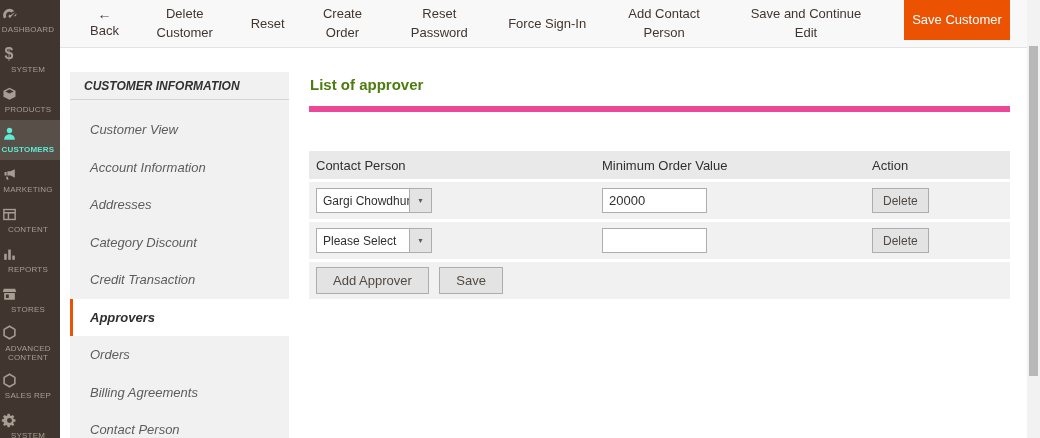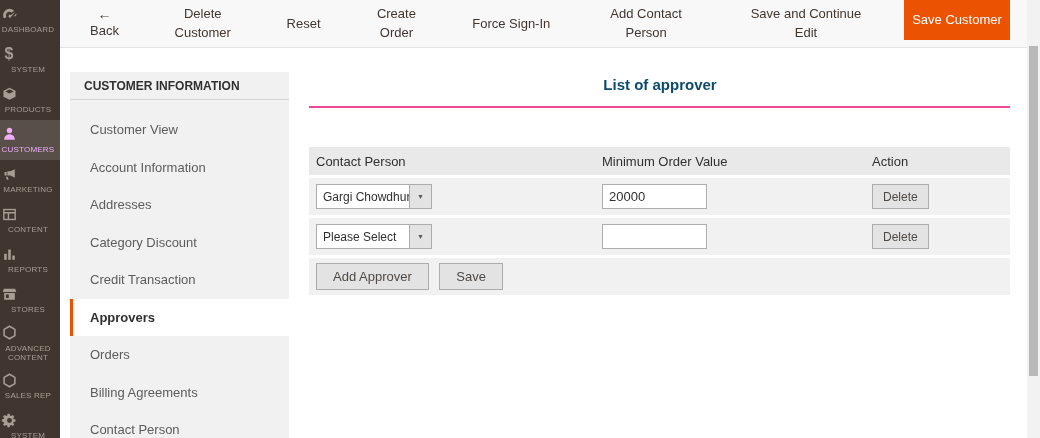--- a/index.html
+++ b/index.html
@@ -6,21 +6,21 @@
   html,body { width:1040px; height:438px; overflow:hidden; background:#fff;
               font-family:"Liberation Sans", sans-serif; }
   .stage { position:relative; width:1040px; height:438px; overflow:hidden; }
 
   
   .sidebar { position:absolute; left:0; top:0; width:60px; height:438px;
              background:#41362f; z-index:6; overflow:hidden; }
   .sb-item { height:40px; display:flex; flex-direction:column; 
              justify-content:center; gap:2px; color:#a79d95; cursor:pointer; }
   .sb-item.tall { height:46px; }
-  .sb-item.active { background:#584f48; color:#f0abfc; }
+  .sb-item.active { background:#584f48; color:#5eead4;font-weight:bold; }
   .sb-icon { width:18px; height:18px; display:flex; align-items:center; justify-content:center; }
   .sb-icon svg { width:17px; height:17px; display:block; }
   .sb-dollar { font-size:16px; font-weight:bold; line-height:1; }
   .sb-label { font-size:8px; line-height:1.15; text-align:center; letter-spacing:.2px;
               max-width:56px; }
 
   
   .toolbar { position:absolute; left:60px; top:0; right:0; height:48px;
              background:#f8f8f8; border-bottom:1px solid #e3e3e3; }
   .tb-row { position:absolute; left:30px; right:170px; top:0; height:48px;
@@ -39,35 +39,35 @@
                 font-size:13px; line-height:1.45; cursor:pointer; }
 
   
   .vscroll { position:absolute; right:0; top:0; width:13px; height:438px;
              background:#f2f2f2; z-index:10; }
   .vthumb { position:absolute; left:2px; top:46px; width:9px; height:330px;
             background:#b8b8b8; }
 
   
   .nav-panel { position:absolute; left:70px; top:72px; width:219px; height:366px;
-               background:#f1f1f1; overflow:hidden; }
+               background:#f1f1f1; overflow:hidden;font-style:italic; }
   .nav-header { height:28px; display:flex; align-items:center; padding-left:14px;
                 font-size:12px; font-weight:700; color:#303030;
                 border-bottom:1px solid #d4d4d4; }
   .nav-items { margin-top:11px; }
   .nav-item { height:37.5px; display:flex; align-items:center; padding-left:17px;
               font-size:13px; color:#5c5c5c; cursor:pointer;
               border-left:3px solid transparent; }
   .nav-item.active { background:#ffffff; border-left-color:#eb5202;
                      color:#303030; font-weight:700; }
 
   
   .main { position:absolute; left:309px; top:72px; width:701px; }
-  .main-title { font-size:15px; color:#0c4a6e; padding:4px 0 13px 1px;
-                border-bottom:2px solid #ec4899;text-align:center; }
+  .main-title { font-size:15px; color:#4d7c0f; padding:4px 0 13px 1px;
+                border-bottom:6px solid #ec4899; }
   .approver-table { margin-top:39px; }
   .t-header { height:28px; background:#e9e9e9; display:flex; align-items:center;
               font-size:13px; color:#303030; }
   .t-row, .t-footer { height:37px; background:#f1f1f1; margin-top:3px;
                       display:flex; align-items:center; }
   .col1 { width:293px; padding-left:7px; }
   .col2 { width:270px; }
   .col3 { flex:1; }
 
   .selectbox { display:inline-flex; height:25px; border:1px solid #adadad;
@@ -189,20 +189,21 @@
 
   <header class="toolbar">
     <div class="tb-row">
       <button class="tb-btn">
         <span class="arrow">←</span>
         <span>Back</span>
       </button>
       <button class="tb-btn w-delcust">Delete Customer</button>
       <button class="tb-btn">Reset</button>
       <button class="tb-btn w-créord">Create Order</button>
+      <button class="tb-btn w-rstpwd">Reset Password</button>
       <button class="tb-btn w-force">Force Sign-In</button>
       <button class="tb-btn w-addcp">Add Contact Person</button>
       <button class="tb-btn w-savec">Save and Continue Edit</button>
     </div>
     <button class="tb-primary">Save Customer</button>
   </header>
 
   <aside class="nav-panel">
     <div class="nav-header">CUSTOMER INFORMATION</div>
     <div class="nav-items">

